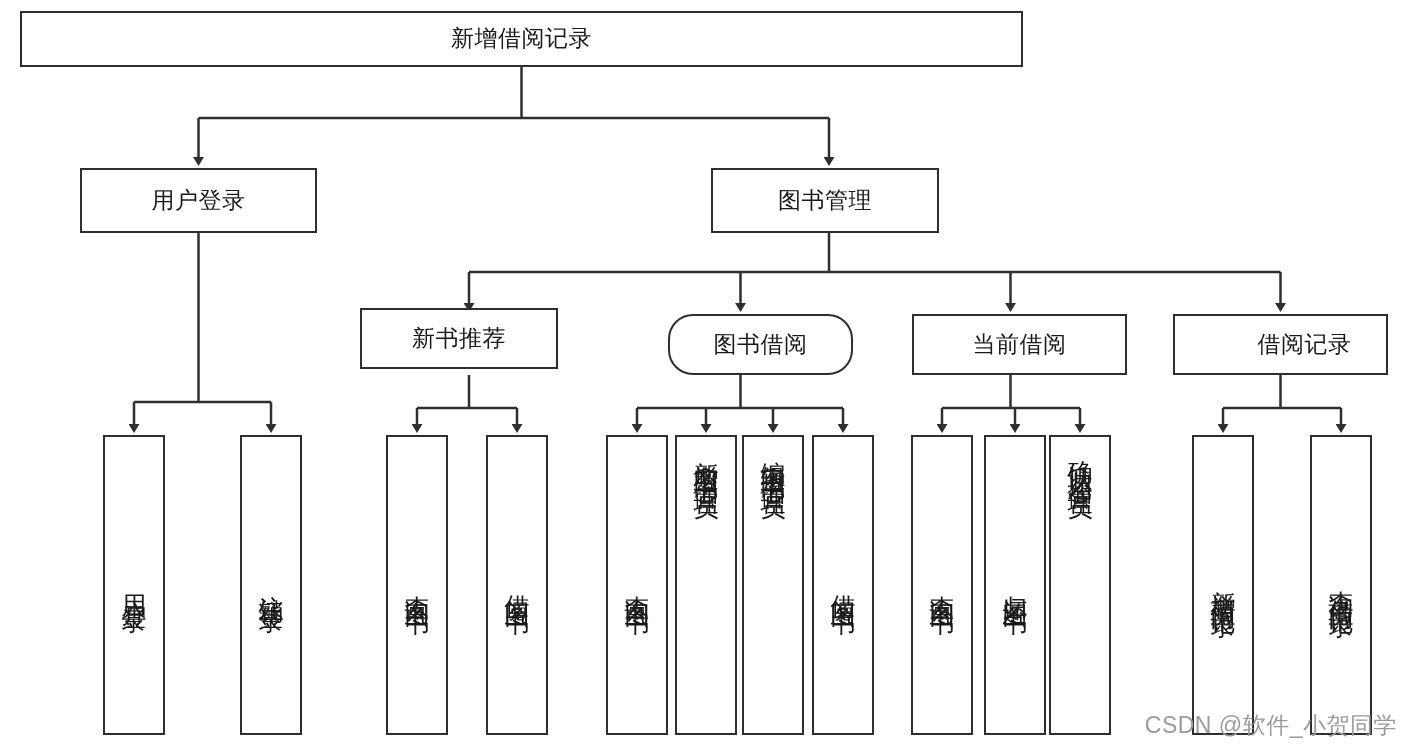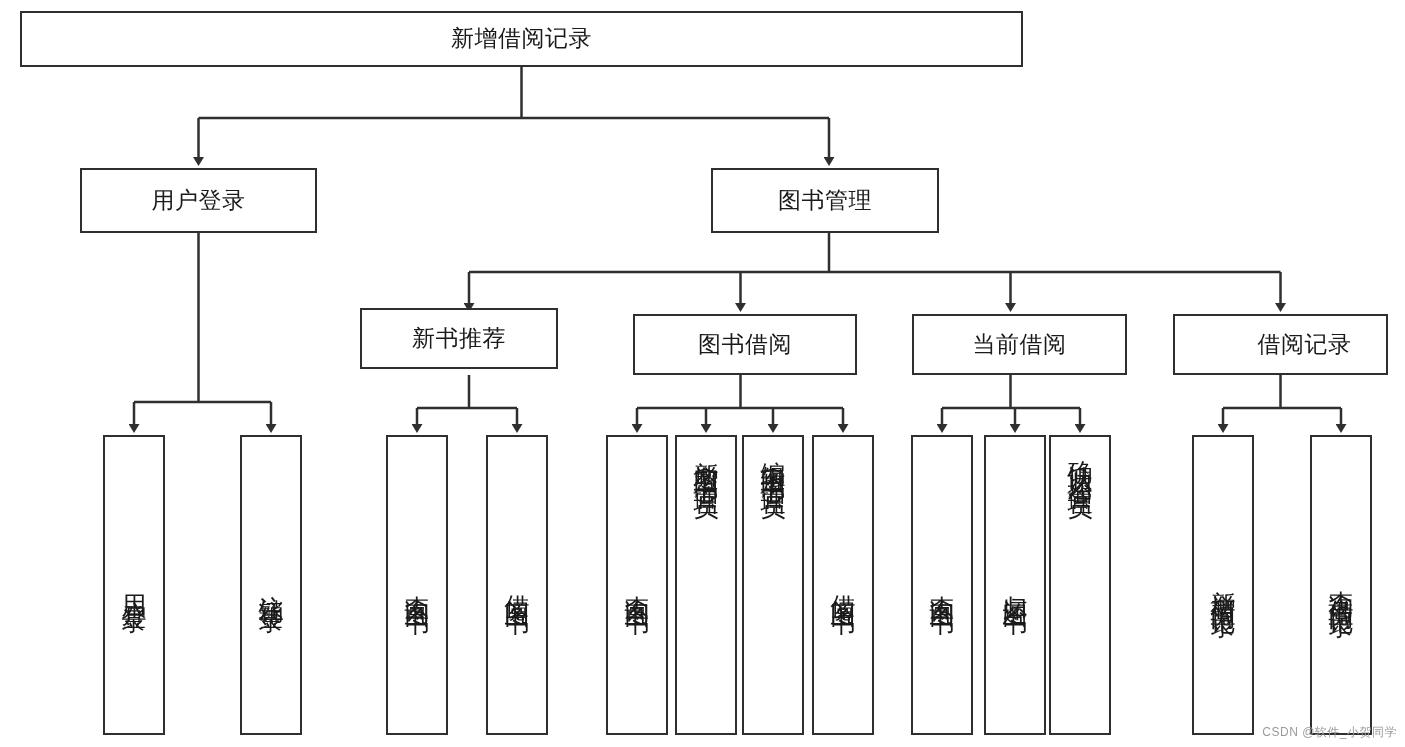--- a/index.html
+++ b/index.html
@@ -59,21 +59,21 @@
     line-height: 1;
   }
   .node.vertical.center-v {
     align-items: center;
     padding-top: 0;
   }
   .watermark {
     position: absolute;
     right: 8px;
     bottom: 6px;
-    font-size: 12px;
+    font-size: 23px;
     color: #9b9b9b;
     white-space: nowrap;
     letter-spacing: 0.5px;
   }
 </style>
 </head>
 <body>
 
 <div id="diagram-root">
 
@@ -127,21 +127,21 @@
   <div class="node horizontal" id="node-user-login" style="left: 80px; top: 168px; width: 237px; height: 65px;">
     <span class="label">用户登录</span>
   </div>
   <div class="node horizontal" id="node-book-manage" style="left: 711px; top: 168px; width: 228px; height: 65px;">
     <span class="label">图书管理</span>
   </div>
 
   <div class="node horizontal" id="node-new-book-rec" style="left: 360px; top: 308px; width: 198px; height: 61px;">
     <span class="label">新书推荐</span>
   </div>
-  <div class="node horizontal" id="node-book-borrow" style="left: 633px; top: 314px; width: 224px; height: 61px;">
+  <div class="node horizontal" id="node-book-borrow" style="left: 668px; top: 314px; width: 185px; height: 61px; border-radius: 25px;">
     <span class="label">图书借阅</span>
   </div>
   <div class="node horizontal" id="node-current-borrow" style="left: 903px; top: 314px; width: 215px; height: 61px; margin-left: 9px;">
     <span class="label">当前借阅</span>
   </div>
   <div class="node horizontal" id="node-borrow-record" style="left: 1173px; top: 314px; width: 215px; height: 61px; padding-left: 48px;">
     <span class="label">借阅记录</span>
   </div>
 
   <div class="node vertical center-v" id="node-leaf-user-login" style="left: 103px; top: 435px; width: 62px; height: 300px;">

